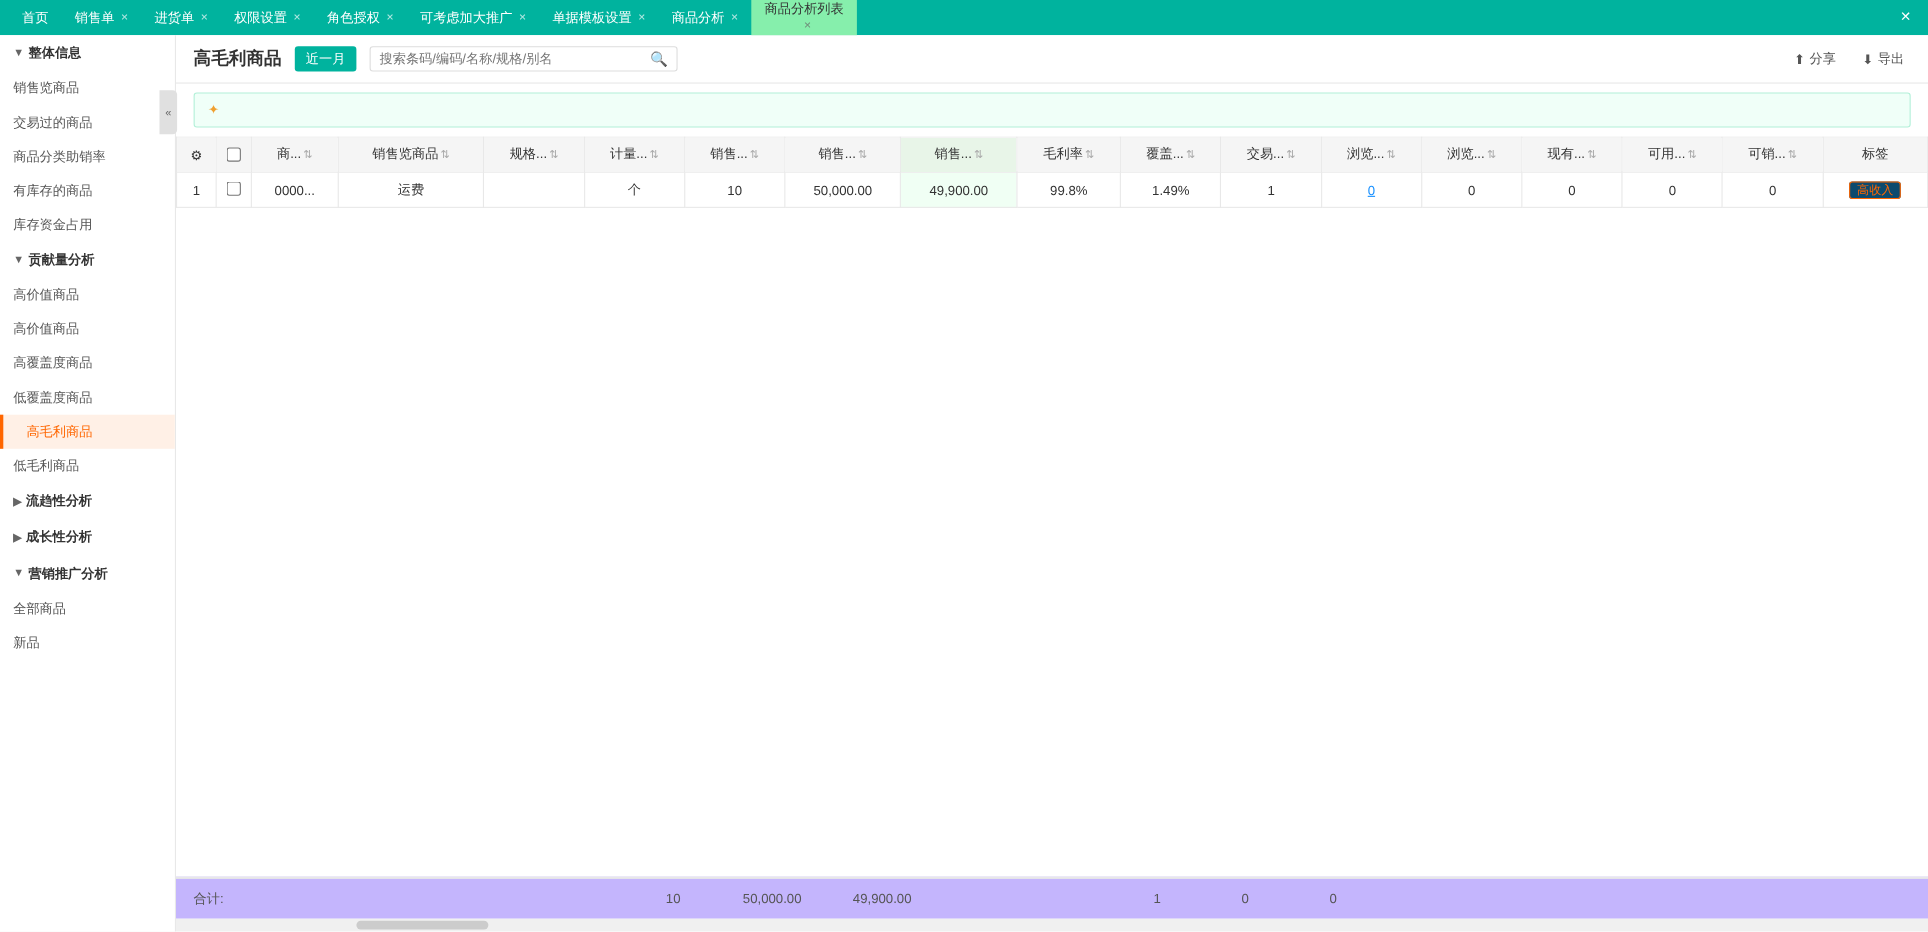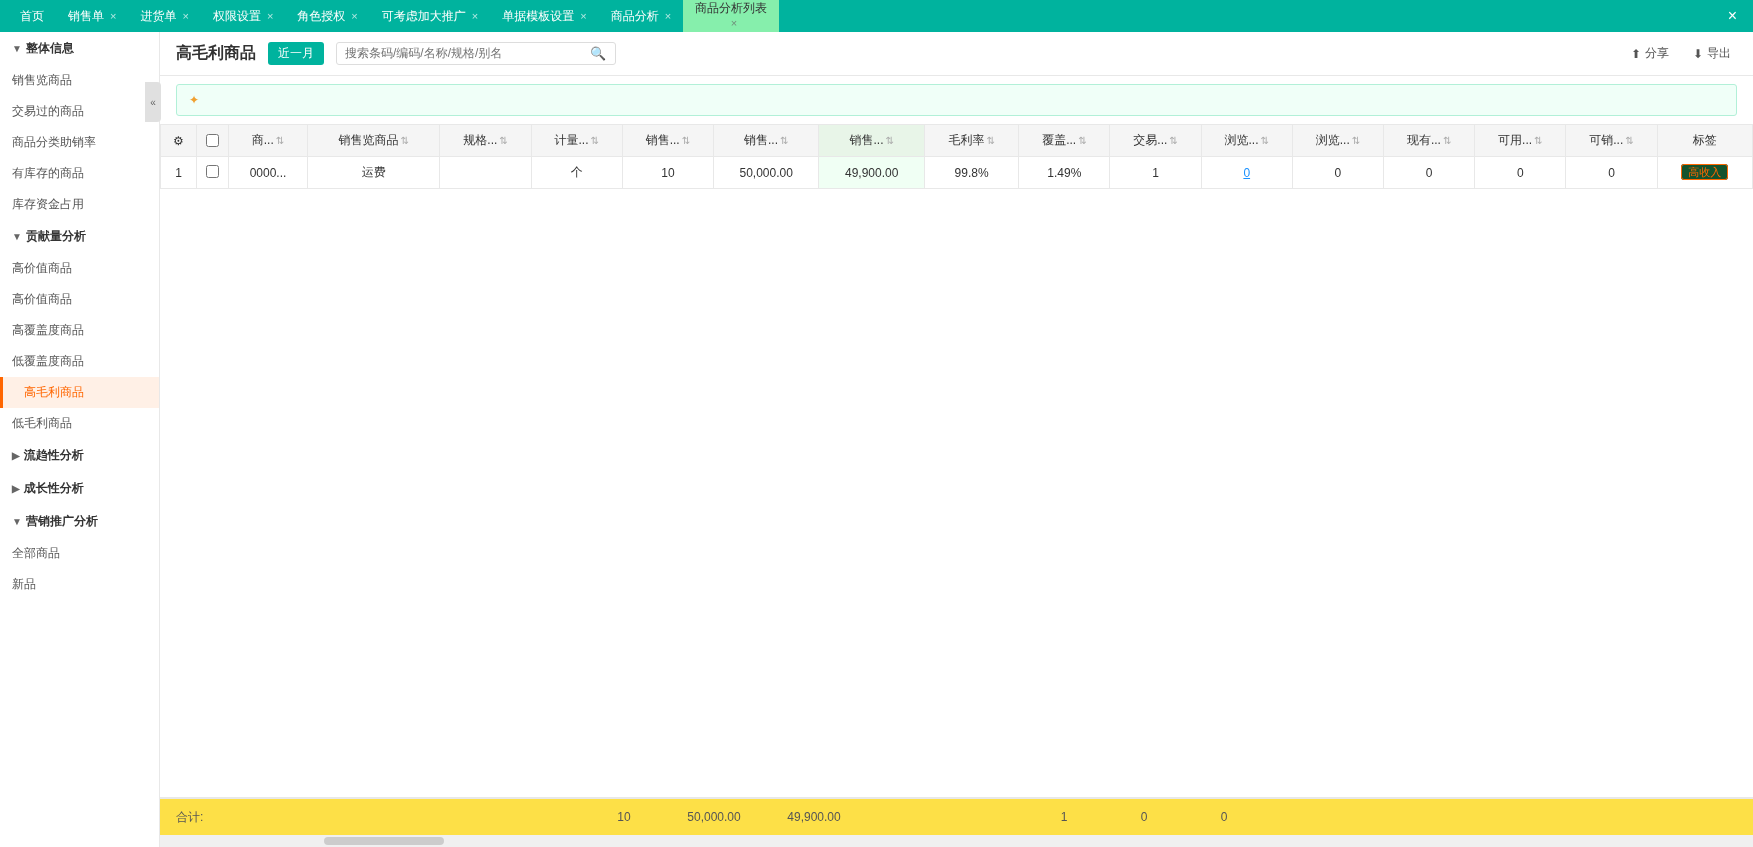--- a/index.html
+++ b/index.html
@@ -209,40 +209,39 @@
     }
     thead th .sort-icon { color: #aaa; font-size: 10px; }
     tbody td {
       border: 1px solid #e8e8e8;
       padding: 7px 6px;
       text-align: center;
       color: #333;
     }
     .tag-high-income {
       color: #f60;
-      background: #14532d;
+      background: #0c4a6e;
       border: 1px solid #f60;
       border-radius: 3px;
       padding: 1px 6px;
       font-size: 11px;
     }
     .link-cell { color: #1890ff; text-decoration: underline; cursor: pointer; }
 
     
     .footer-bar {
-      background: #fde047;
+      background: #c4b5fd;
       border-top: 2px solid #e8e8e8;
       display: flex;
       align-items: center;
       padding: 0 16px;
       font-size: 12px;
       color: #555;
       min-height: 38px;
       position: relative;
-      gap: 12px;
     }
     .footer-bar .total-label { color: #555; margin-right: 16px; min-width: 60px; }
     .footer-cells {
       display: flex;
       gap: 0;
       flex: 1;
     }
     .footer-cell {
       text-align: center;
       padding: 0 6px;

